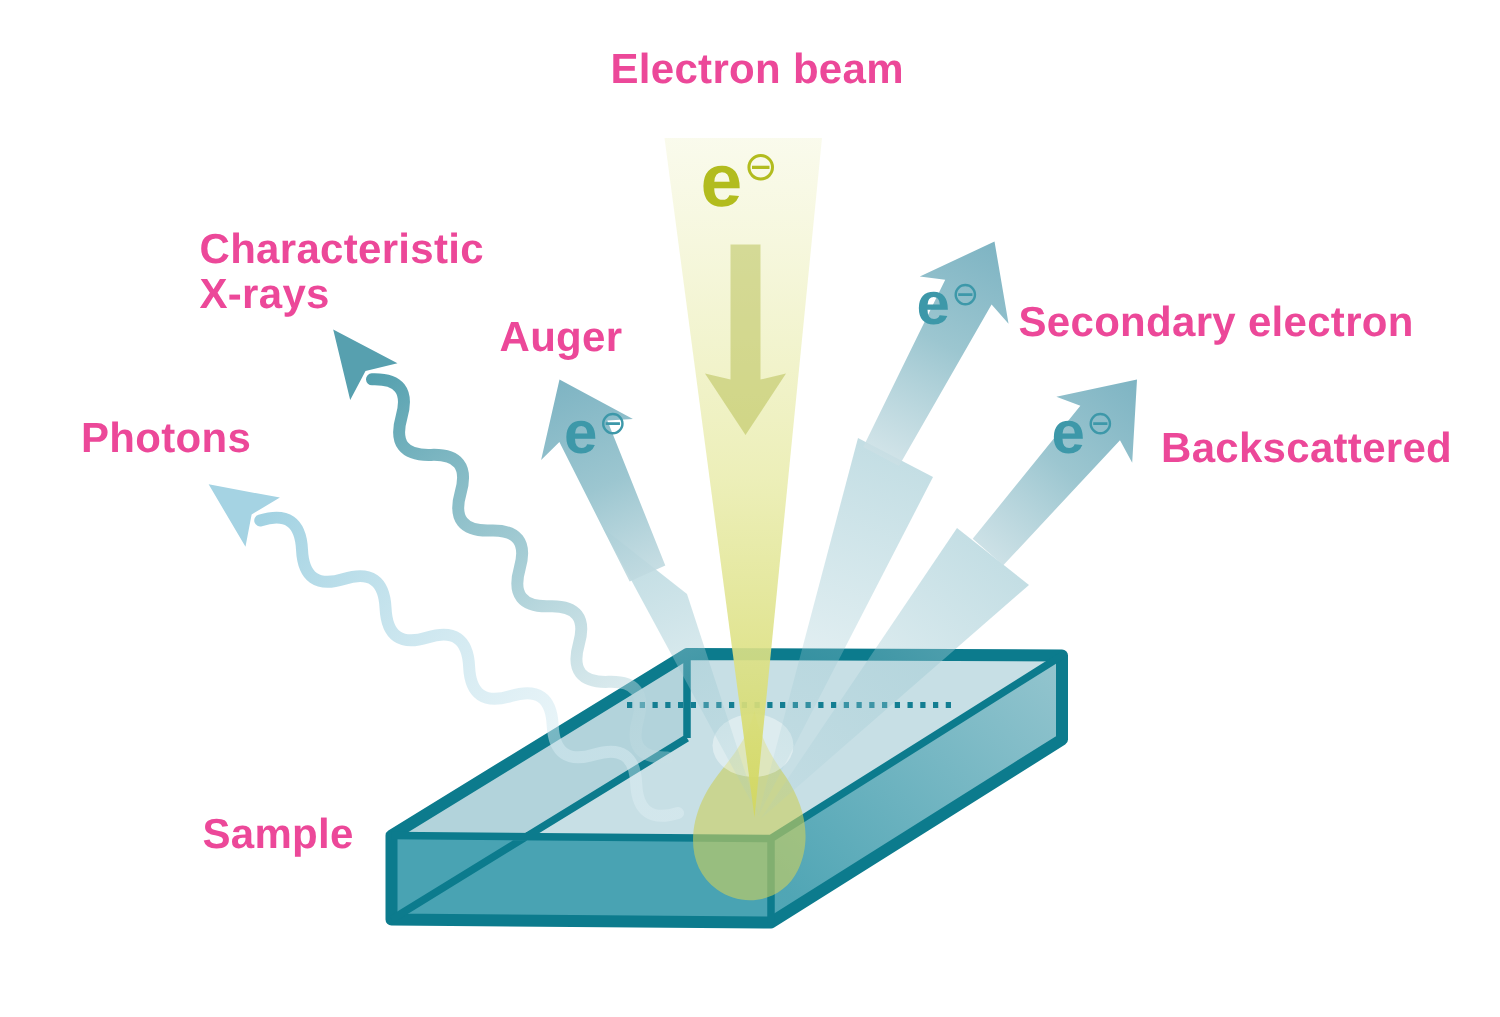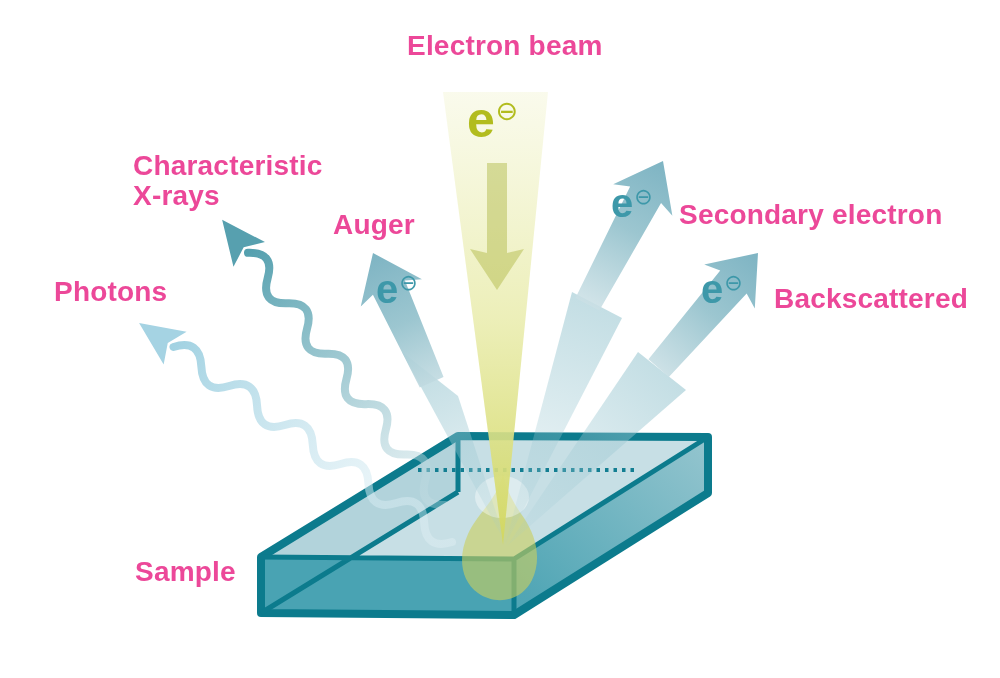--- a/index.html
+++ b/index.html
@@ -136,21 +136,21 @@
   </div>
 
   <div class="label" style="left:333px;top:210px;">Auger</div>
 
   <div class="label" style="left:679px;top:156px;margin-top:44px;">Secondary electron</div>
 
   <div class="label" style="left:774px;top:252px;margin-top:32px;">
     <div>Backscattered</div>
   </div>
 
-  <div class="label" style="left:135px;top:541px;margin-top:16px;">Sample</div>
+  <div class="label" style="left:135px;top:541px;">Sample</div>
 
   <div class="esym esym-beam" style="left:467px;top:99px;">
     <span class="e">e</span><span class="charge">⊖</span>
   </div>
 
   <div class="esym esym-teal" style="left:376px;top:272px;">
     <span class="e">e</span><span class="charge">⊖</span>
   </div>
 
   <div class="esym esym-teal" style="left:611px;top:186px;">

